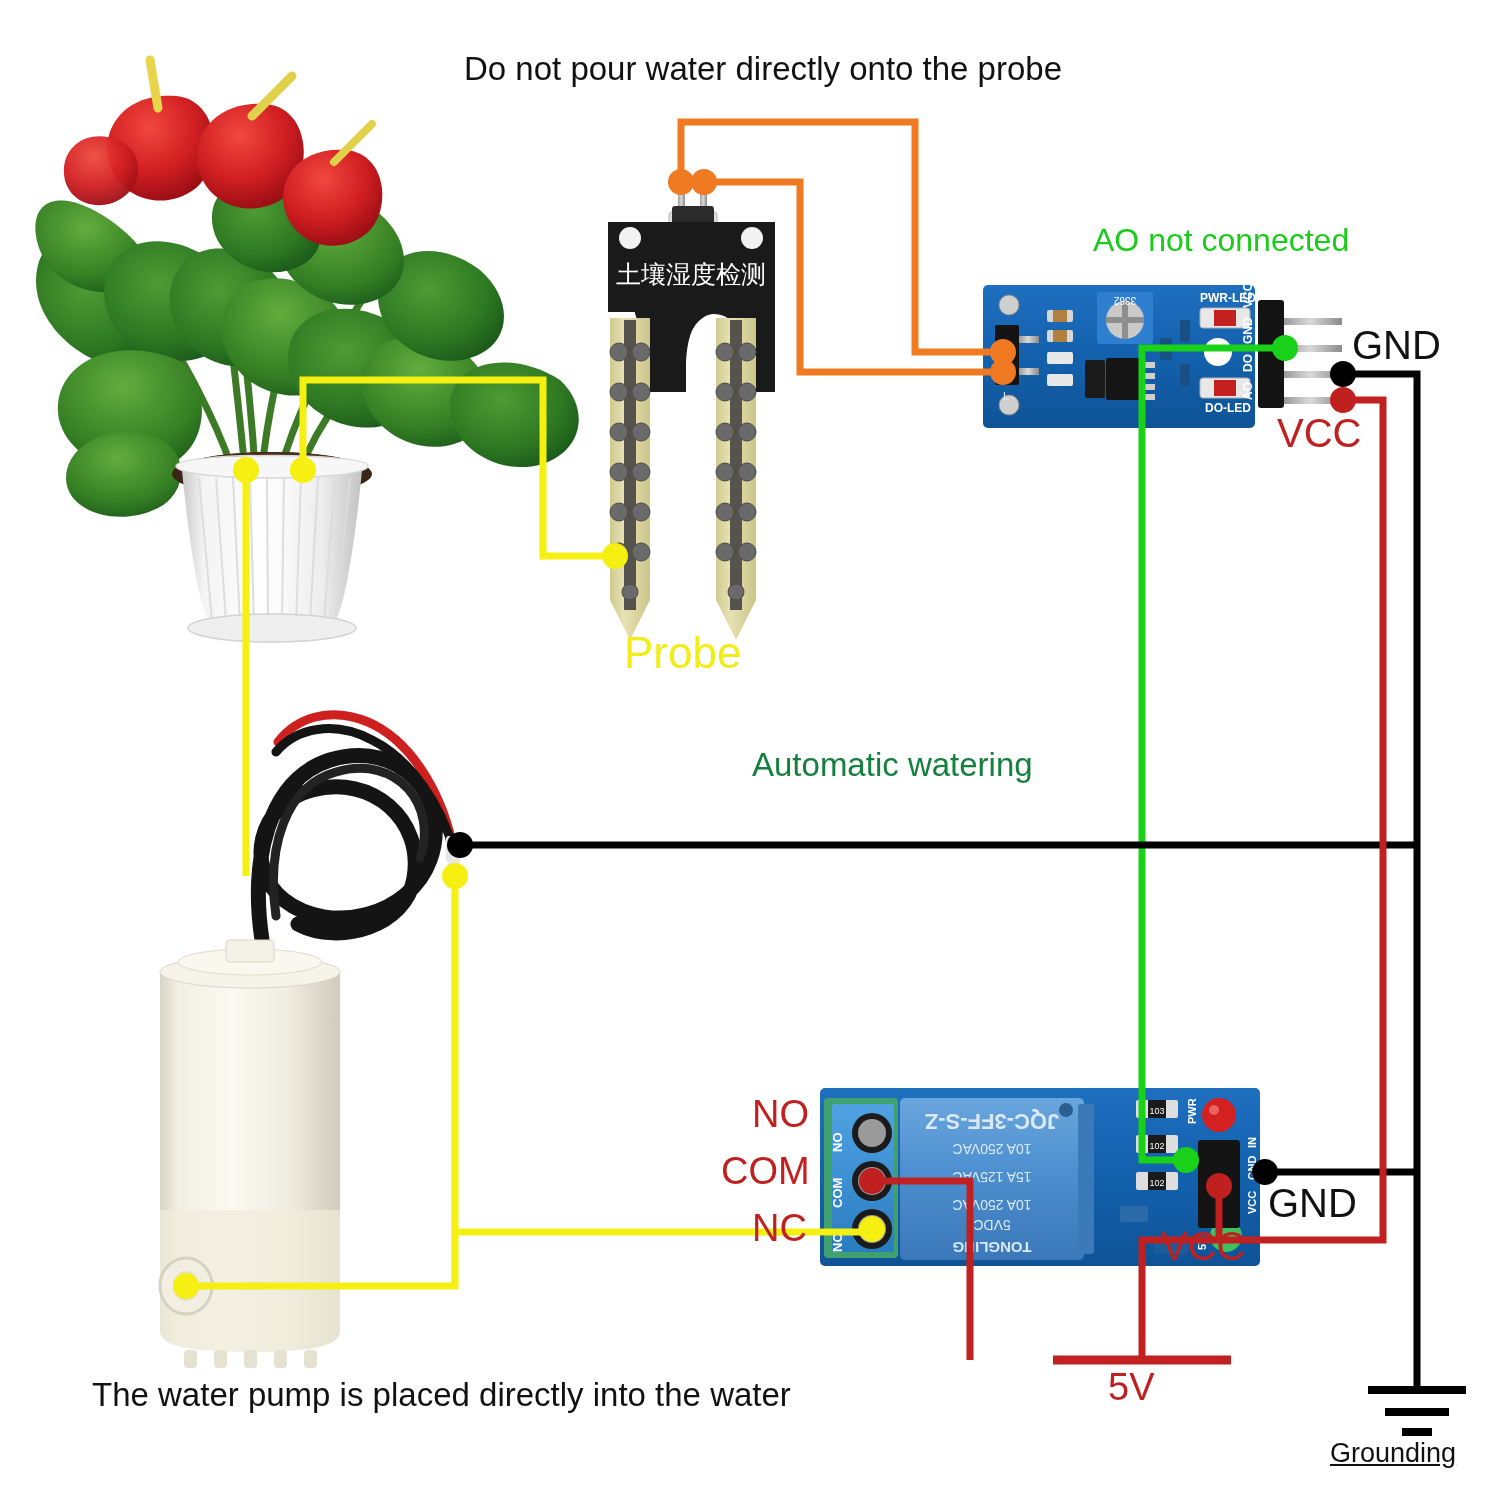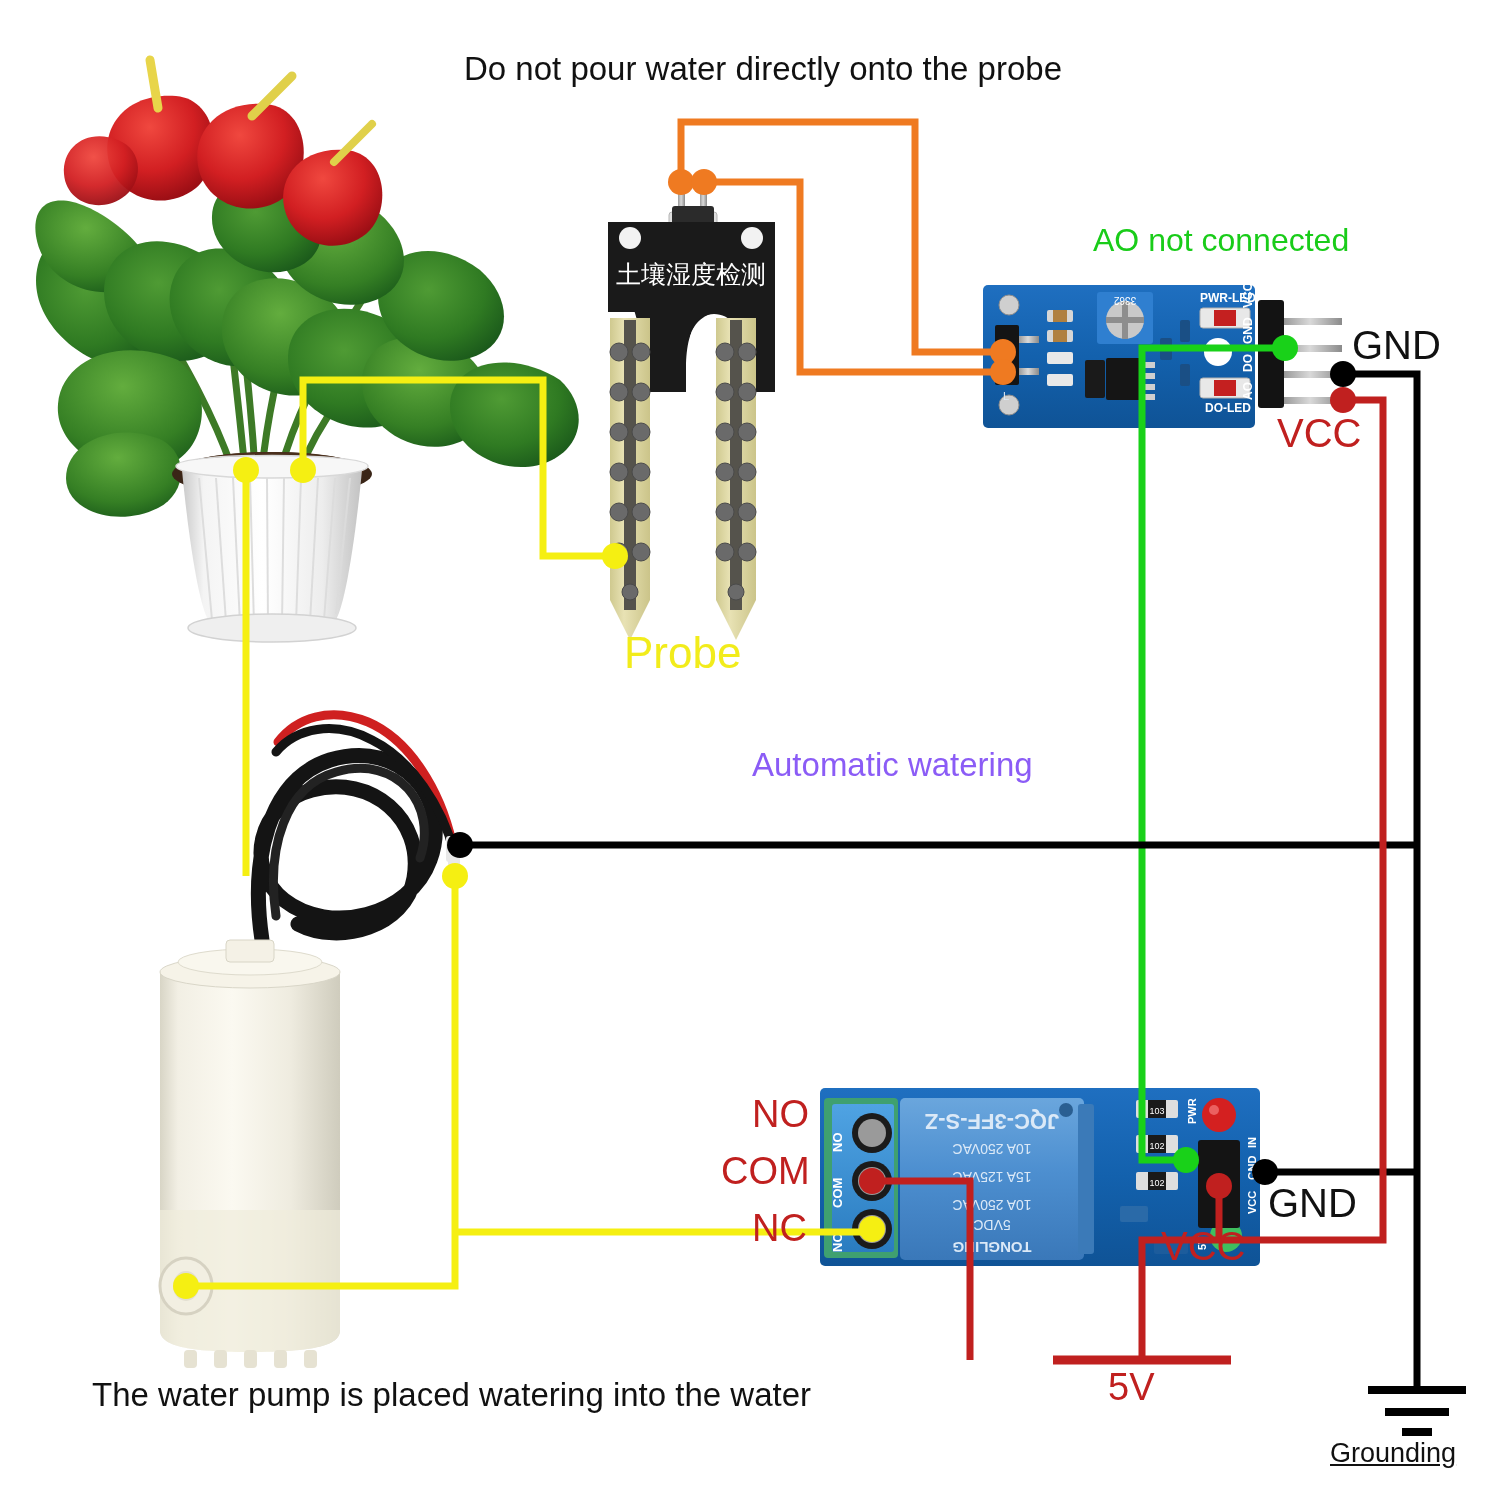--- a/index.html
+++ b/index.html
@@ -5,21 +5,21 @@
   html,body{margin:0;padding:0;background:#ffffff;}
   body{width:1500px;height:1500px;position:relative;overflow:hidden;
        font-family:"Liberation Sans","DejaVu Sans",sans-serif;}
   #stage{position:absolute;left:0;top:0;width:1500px;height:1500px;}
   svg.layer{position:absolute;left:0;top:0;width:1500px;height:1500px;overflow:visible;}
   .lbl{position:absolute;white-space:nowrap;line-height:1;}
   .t-black{color:#111111;}
   .t-red{color:#c0201f;}
   .t-green{color:#19cc19;}
   .t-yellow{color:#f2ec1b;}
-  .t-blue{color:#8b5cf6;}
+  .t-blue{color:#15803d;}
 </style>
 </head>
 <body>
 
 <div id="stage">
 
 <svg class="layer" viewBox="0 0 1500 1500">
   <defs>
     <radialGradient id="leafG" cx="40%" cy="35%" r="75%">
       <stop offset="0%" stop-color="#4f9b34"></stop>
@@ -409,21 +409,21 @@
 </svg>
 
 <div class="lbl t-black" style="left:464px;top:52px;font-size:33px;">Do not pour water directly onto the probe</div>
 
 <div class="lbl t-green" style="left:1049px;top:224px;font-size:32px;margin-left:44px;">AO not connected</div>
 
 <div class="lbl t-yellow" style="left:624px;top:631px;font-size:44px;">Probe</div>
 
 <div class="lbl t-blue" style="left:752px;top:748px;font-size:33px;">Automatic watering</div>
 
-<div class="lbl t-black" style="left:92px;top:1378px;font-size:33px;">The water pump is placed watering into the water</div>
+<div class="lbl t-black" style="left:92px;top:1378px;font-size:33px;">The water pump is placed directly into the water</div>
 
 <div class="lbl t-black" style="left:1330px;top:1440px;font-size:27px;text-decoration:underline;">Grounding</div>
 
 <div class="lbl t-red" style="left:1108px;top:1368px;font-size:38px;">5V</div>
 
 <div class="lbl t-black" style="left:1352px;top:325px;font-size:40px;">GND</div>
 
 <div class="lbl t-red" style="left:1277px;top:413px;font-size:40px;">VCC</div>
 
 <div class="lbl t-black" style="left:1268px;top:1183px;font-size:40px;">GND</div>

